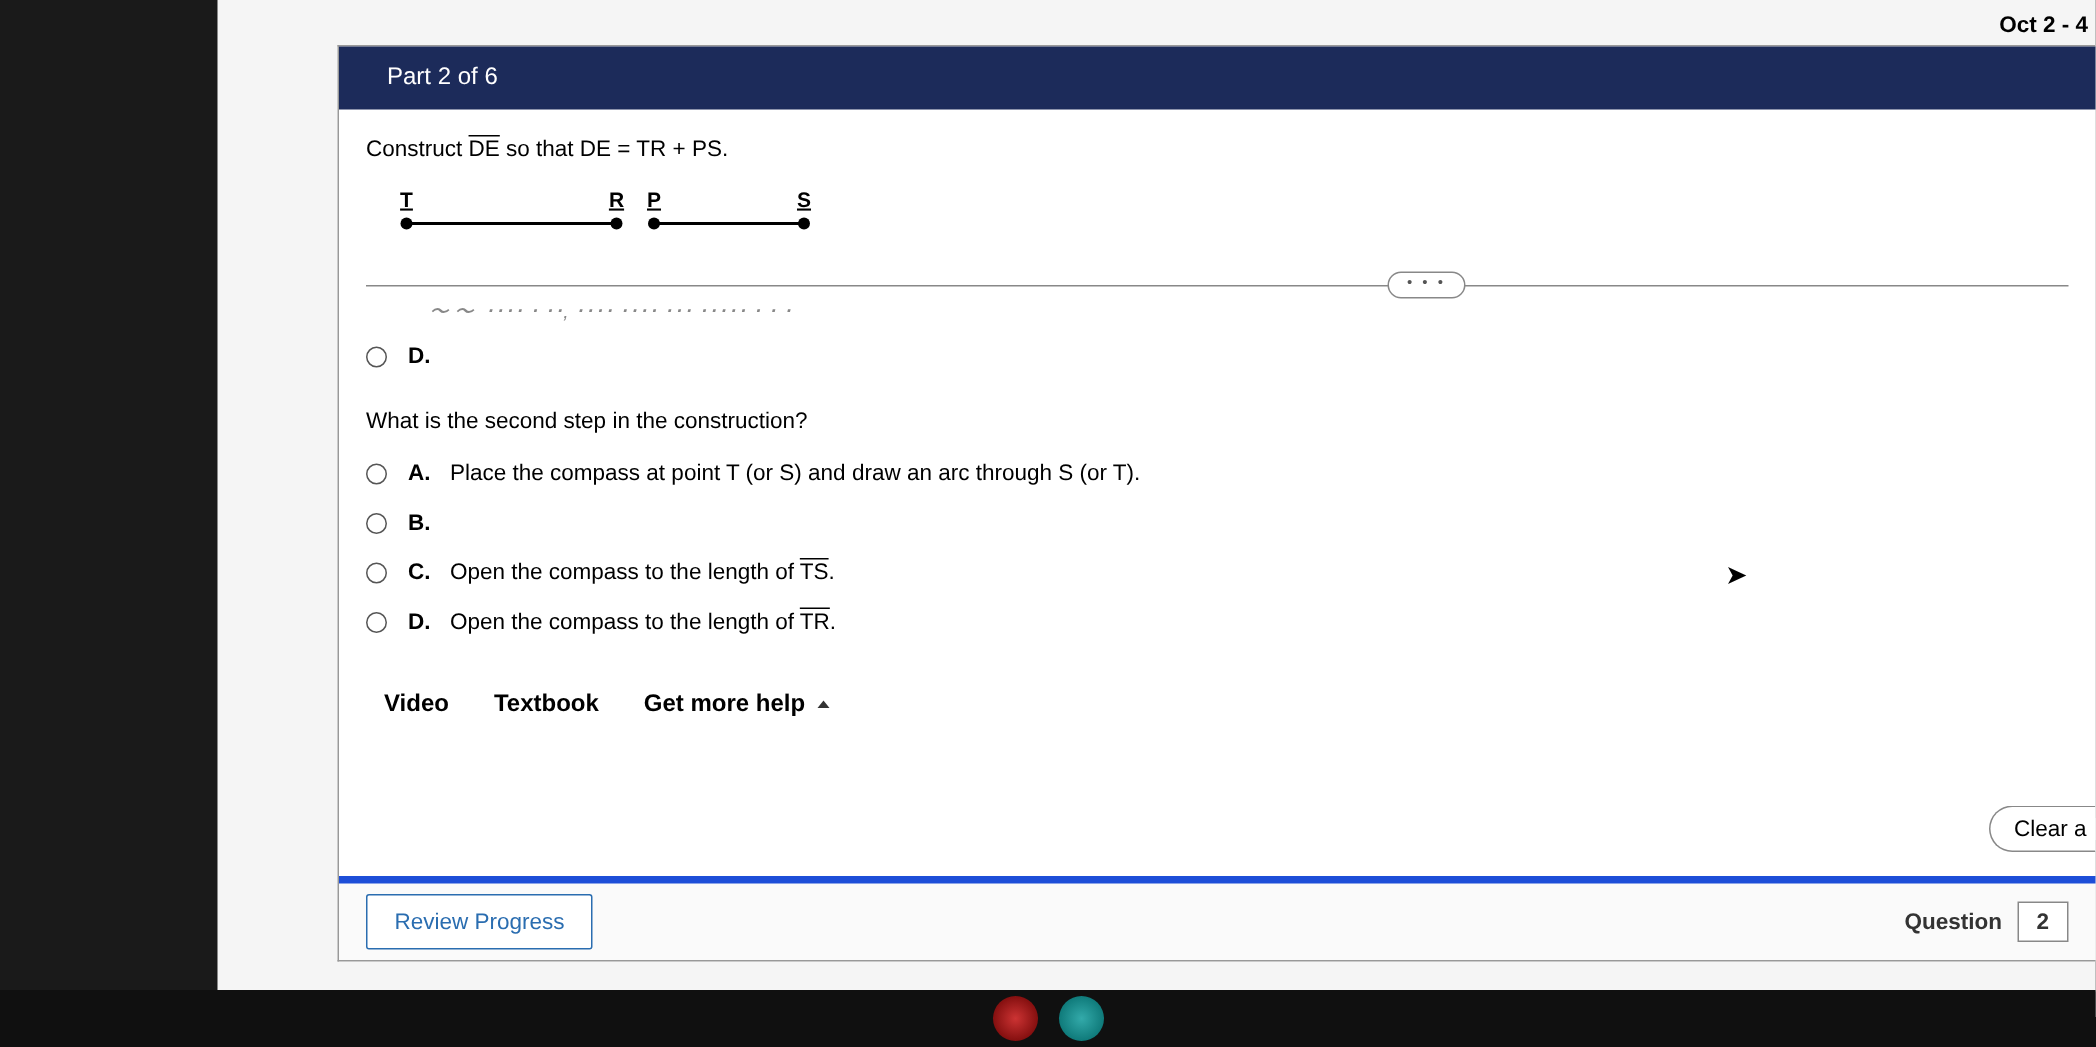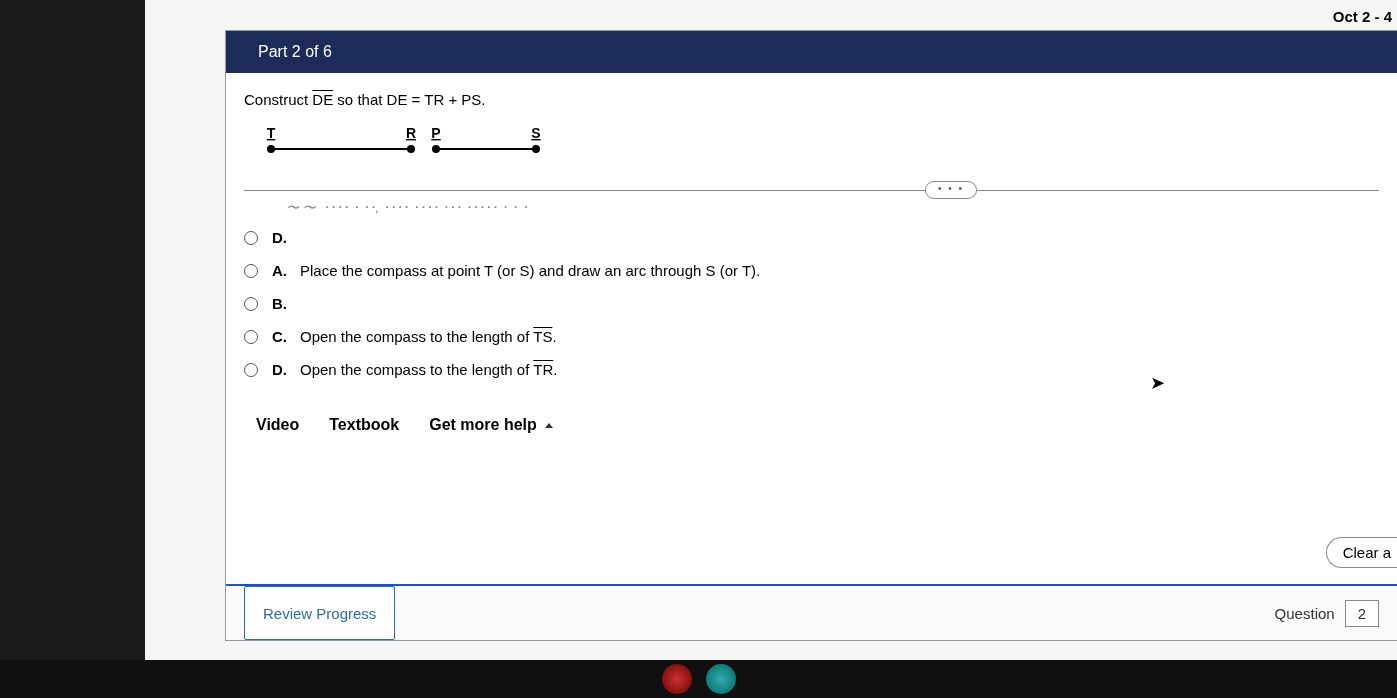--- a/index.html
+++ b/index.html
@@ -149,41 +149,43 @@
       font-size: 15px;
       background: #fff;
       color: #000;
     }
     .footer-bar {
       position: absolute;
       left: 0;
       right: 0;
       bottom: 0;
       height: 56px;
-      border-top: 2px solid #1d4ed8;
+      border-top: 5px solid #1d4ed8;
       background: #fafafa;
       display: flex;
+      align-items: center;
       padding: 0 18px;
     }
     .review-btn {
       border: 1.5px solid #2a6db0;
       color: #2a6db0;
       background: #fff;
       padding: 9px 18px;
       font-size: 15px;
       border-radius: 2px;
       cursor: pointer;
     }
     .question-counter {
       margin-left: auto;
       display: flex;
       align-items: center;
       gap: 10px;
       font-size: 15px;
       color: #333;
+      font-weight: bold;
     }
     .q-box {
       border: 1px solid #888;
       padding: 4px 12px;
       background: #fff;
     }
     .taskbar {
       position: absolute;
       bottom: 0;
       left: 0;
@@ -247,20 +249,21 @@
         <div class="ellipsis-pill">• • •</div>
       </div>
 
       <div class="scrolled-fragment">〜 〜  ････ ･ ･･, ････ ････ ･･･ ･････ ･ ･ ･</div>
 
       <div class="option-row">
         <span class="radio"></span>
         <span class="opt-letter">D.</span>
       </div>
 
+      <div class="question-text">What is the second step in the construction?</div>
 
       <div class="option-row">
         <span class="radio"></span>
         <span class="opt-letter">A.</span>
         <span>Place the compass at point T (or S) and draw an arc through S (or T).</span>
       </div>
       <div class="option-row">
         <span class="radio"></span>
         <span class="opt-letter">B.</span>
       </div>

